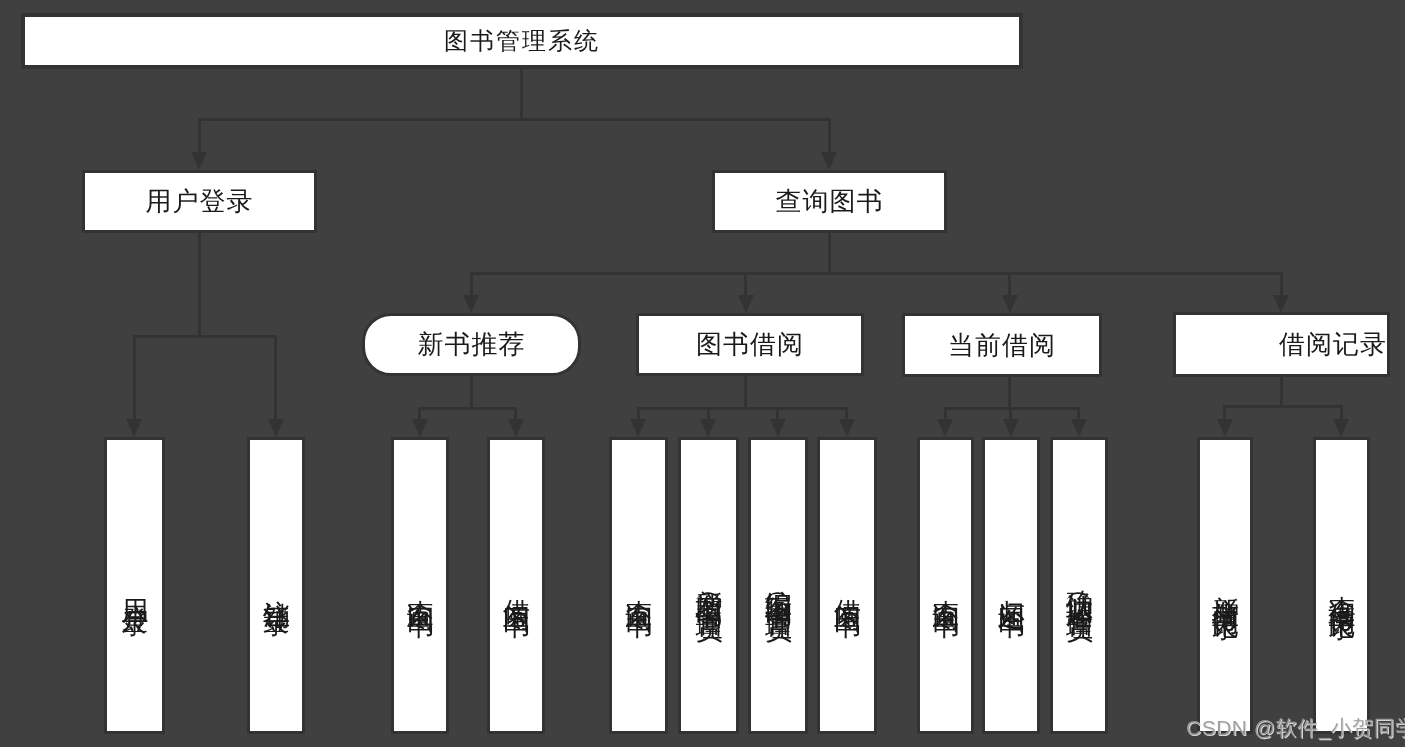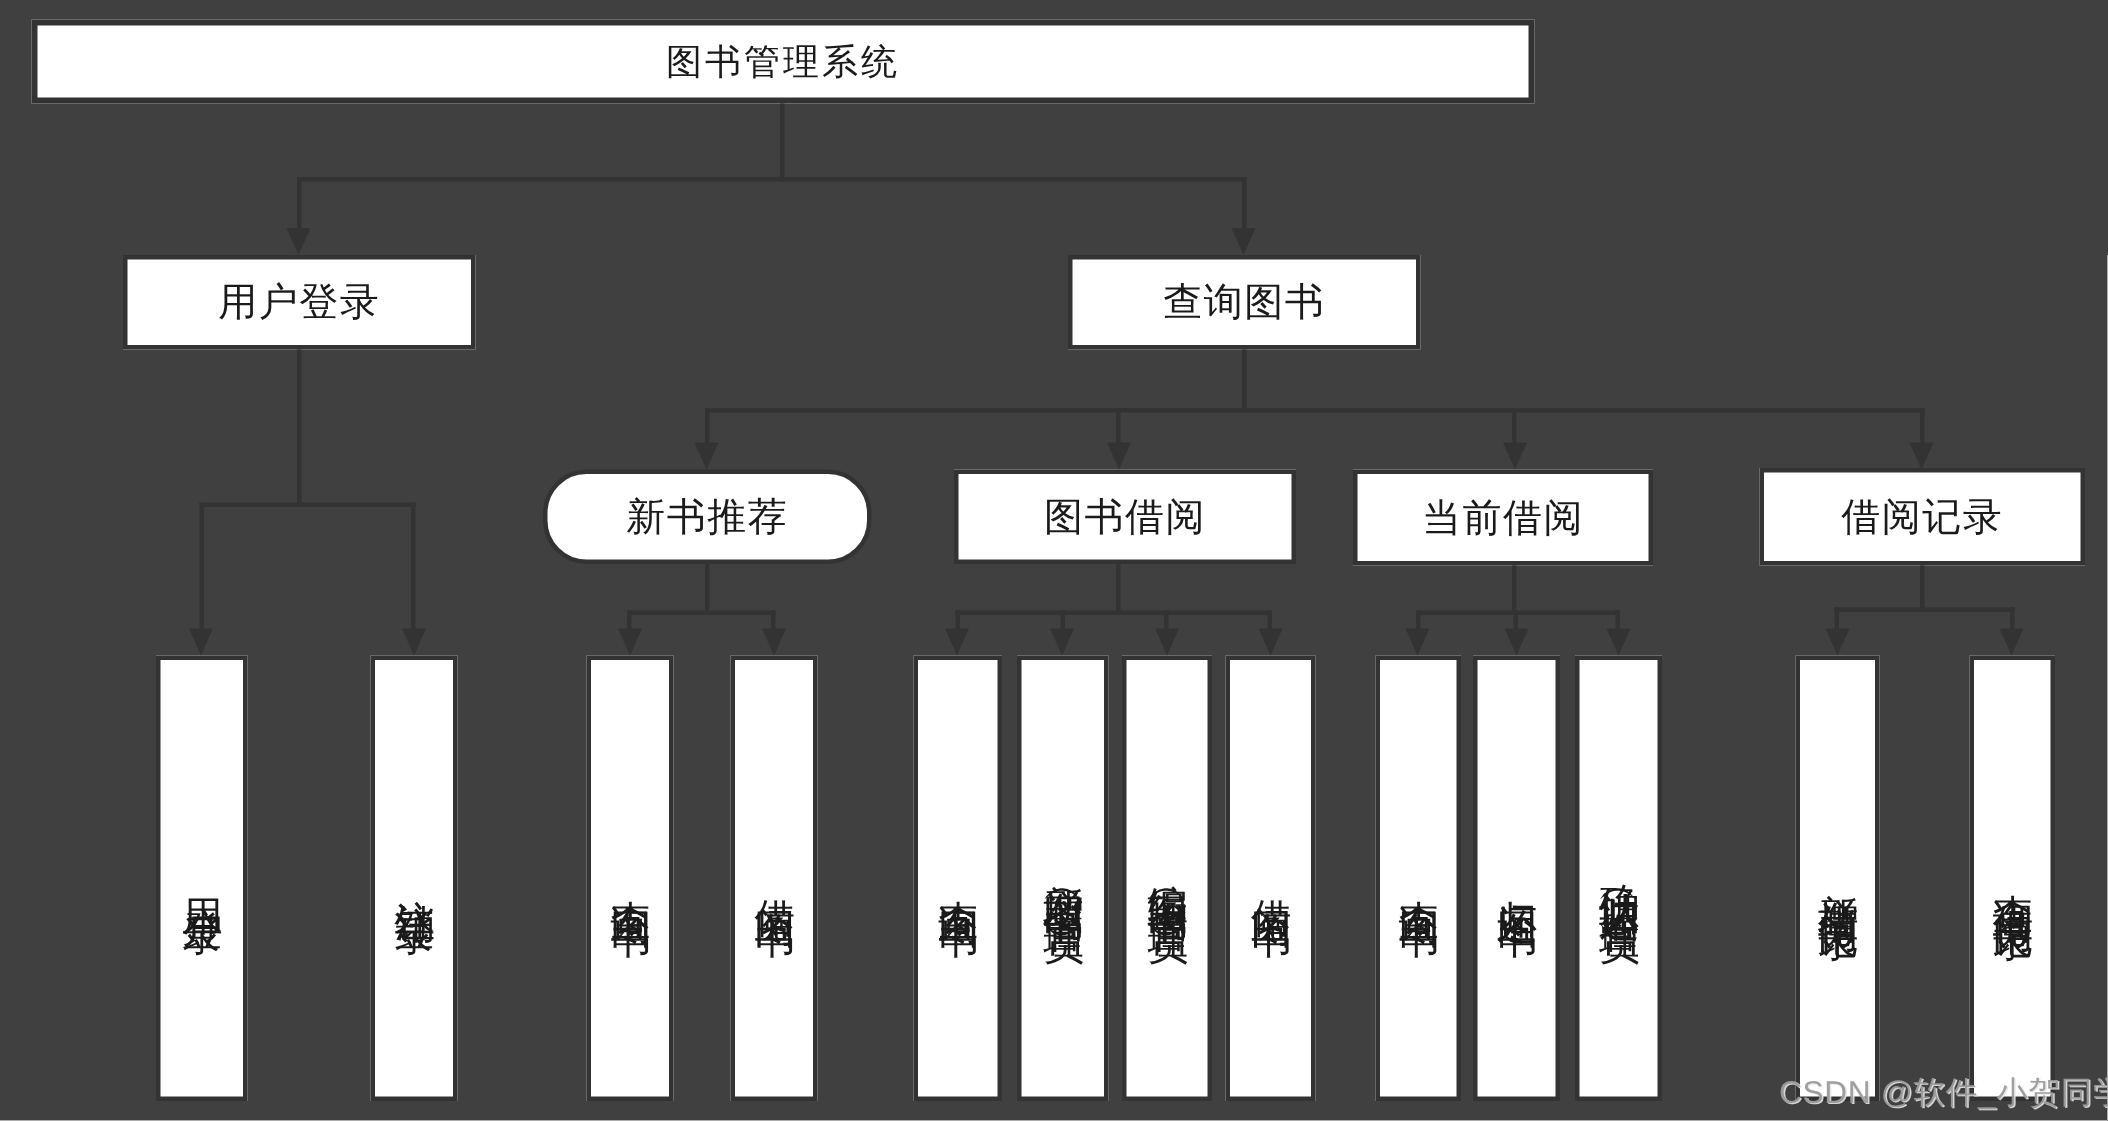--- a/index.html
+++ b/index.html
@@ -34,21 +34,21 @@
     line-height: 1;
     white-space: nowrap;
   }
   
   .n-root { left: 21px;   top: 13px;  width: 1002px; height: 56px; }
   .n-l2a  { left: 82px;   top: 170px; width: 235px;  height: 63px; }
   .n-l2b  { left: 712px;  top: 170px; width: 235px;  height: 63px; }
   .n-l3a  { left: 362px;  top: 313px; width: 219px;  height: 63px; border-radius: 29px; }
   .n-l3b  { left: 636px;  top: 313px; width: 228px;  height: 63px; }
   .n-l3c  { left: 902px;  top: 313px; width: 200px;  height: 64px; }
-  .n-l3d  { left: 1173px; top: 312px; width: 217px;  height: 65px; }
+  .n-l3d  { left: 1173px; top: 312px; width: 217px;  height: 65px; justify-content: flex-end; }
   
   .f0  { left: 104px;  width: 61px; }
   .f1  { left: 247px;  width: 58px; }
   .f2  { left: 391px;  width: 58px; }
   .f3  { left: 487px;  width: 58px; }
   .f4  { left: 609px;  width: 59px; }
   .f5  { left: 678px;  width: 61px; }
   .f6  { left: 748px;  width: 60px; }
   .f7  { left: 817px;  width: 60px; }
   .f8  { left: 917px;  width: 57px; }

